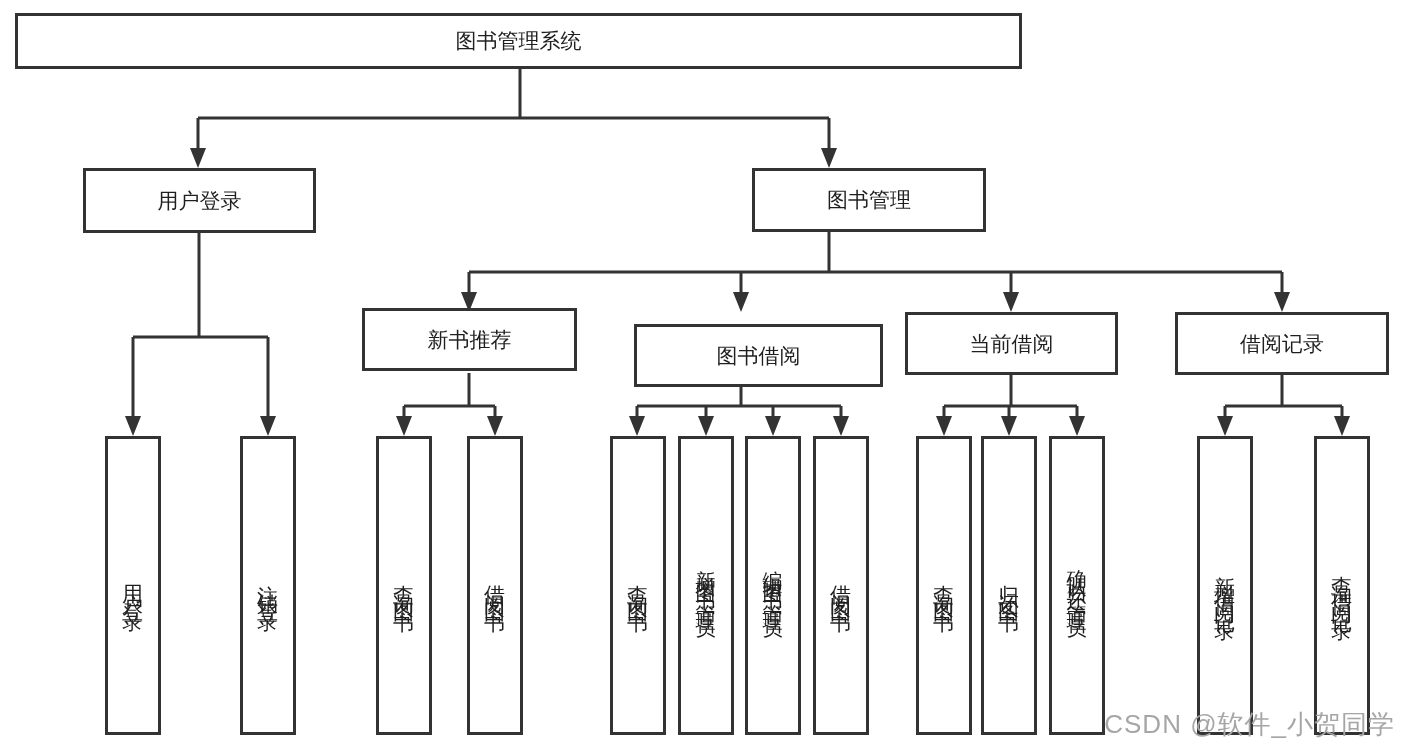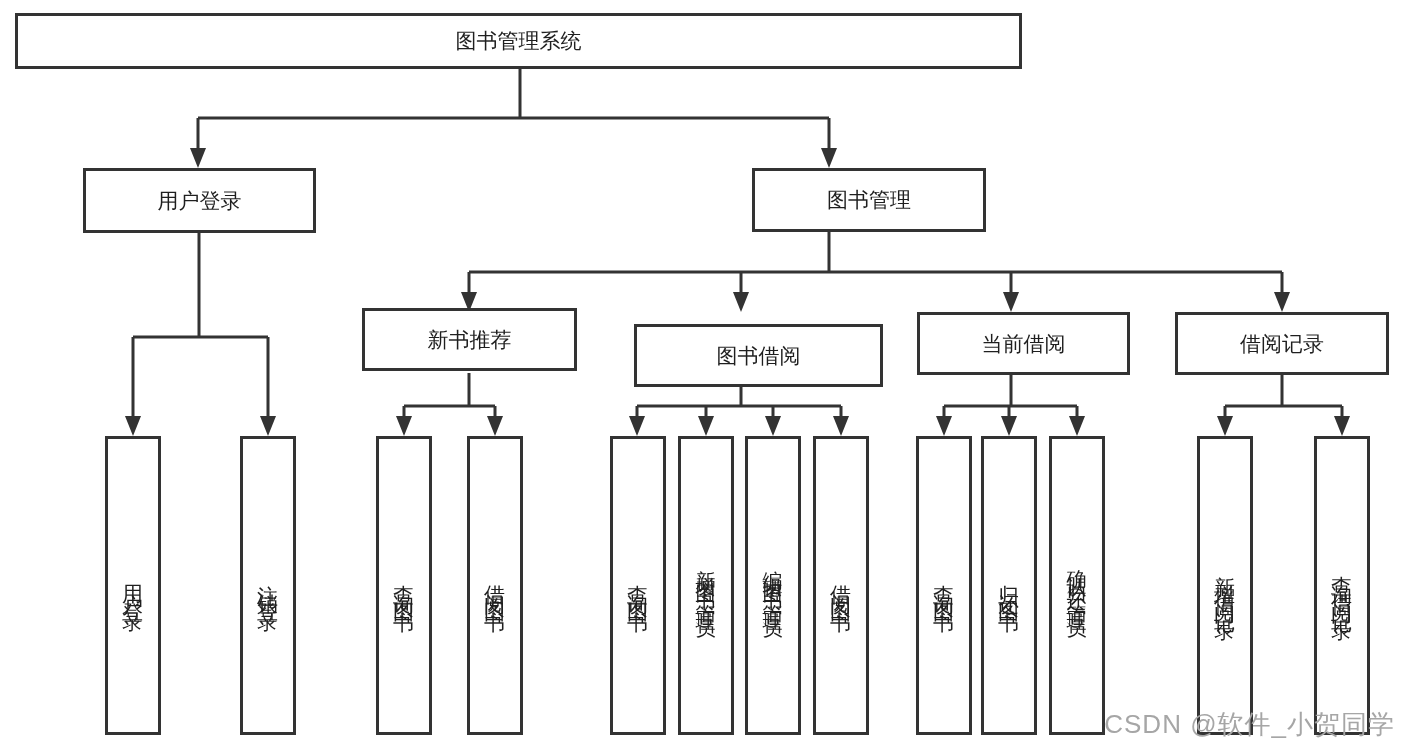--- a/index.html
+++ b/index.html
@@ -135,21 +135,21 @@
   <div class="box" style="left:712px; top:168px; width:234px; height:64px;margin-left:40px;">
     <span>图书管理</span>
   </div>
 
   <div class="box" style="left:362px; top:308px; width:215px; height:63px;">
     <span>新书推荐</span>
   </div>
   <div class="box" style="left:634px; top:324px; width:249px; height:63px;">
     <span>图书借阅</span>
   </div>
-  <div class="box" style="left:905px; top:312px; width:213px; height:63px;margin-left:12px;">
+  <div class="box" style="left:905px; top:312px; width:213px; height:63px;">
     <span>当前借阅</span>
   </div>
   <div class="box" style="left:1175px; top:312px; width:214px; height:63px;">
     <span>借阅记录</span>
   </div>
 
   <div class="box leaf" style="left:105px; top:436px; width:56px; height:299px;">
     <span>用户登录</span>
   </div>
   <div class="box leaf" style="left:240px; top:436px; width:56px; height:299px;">

